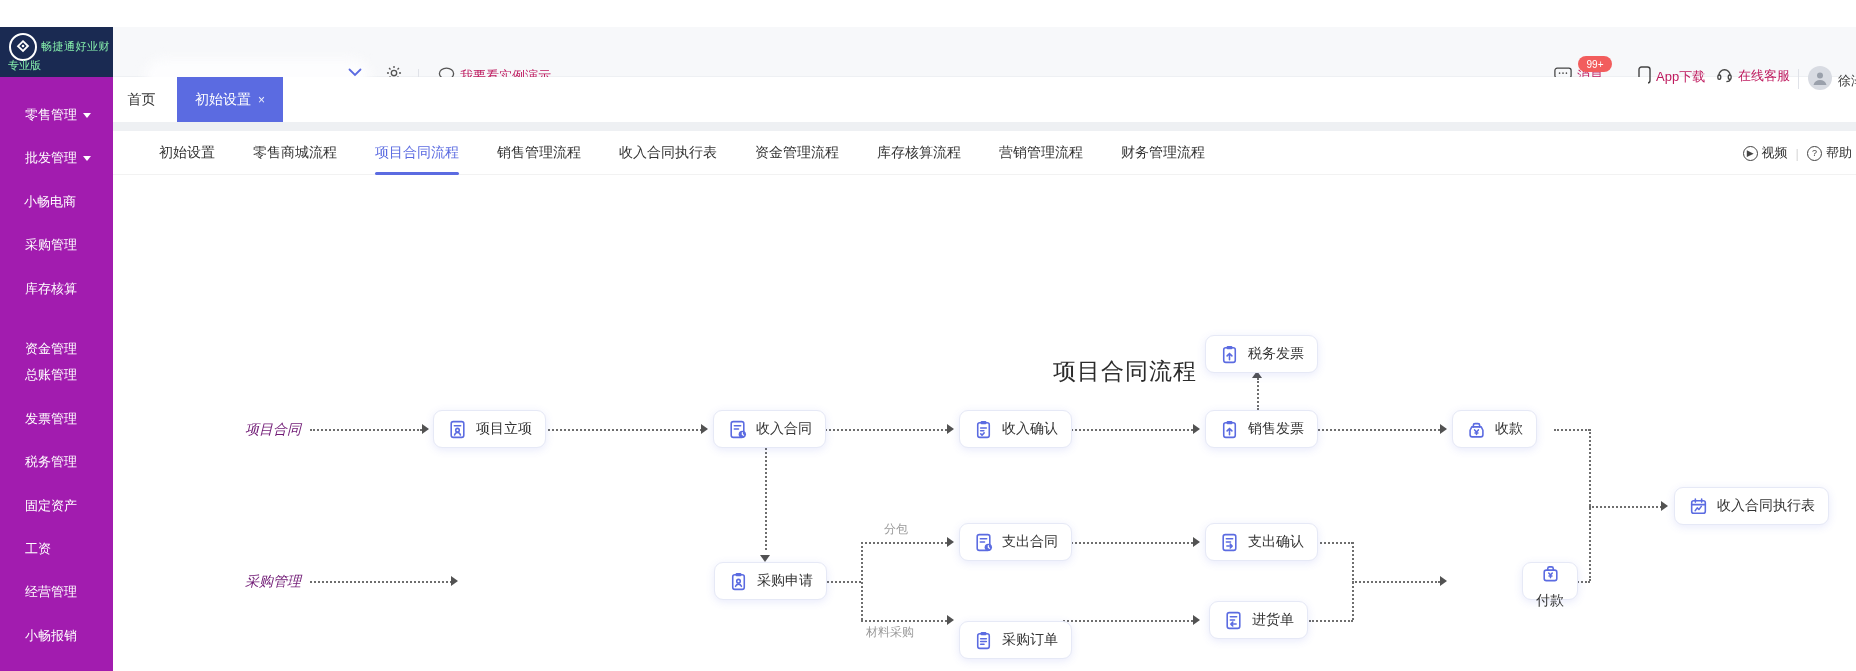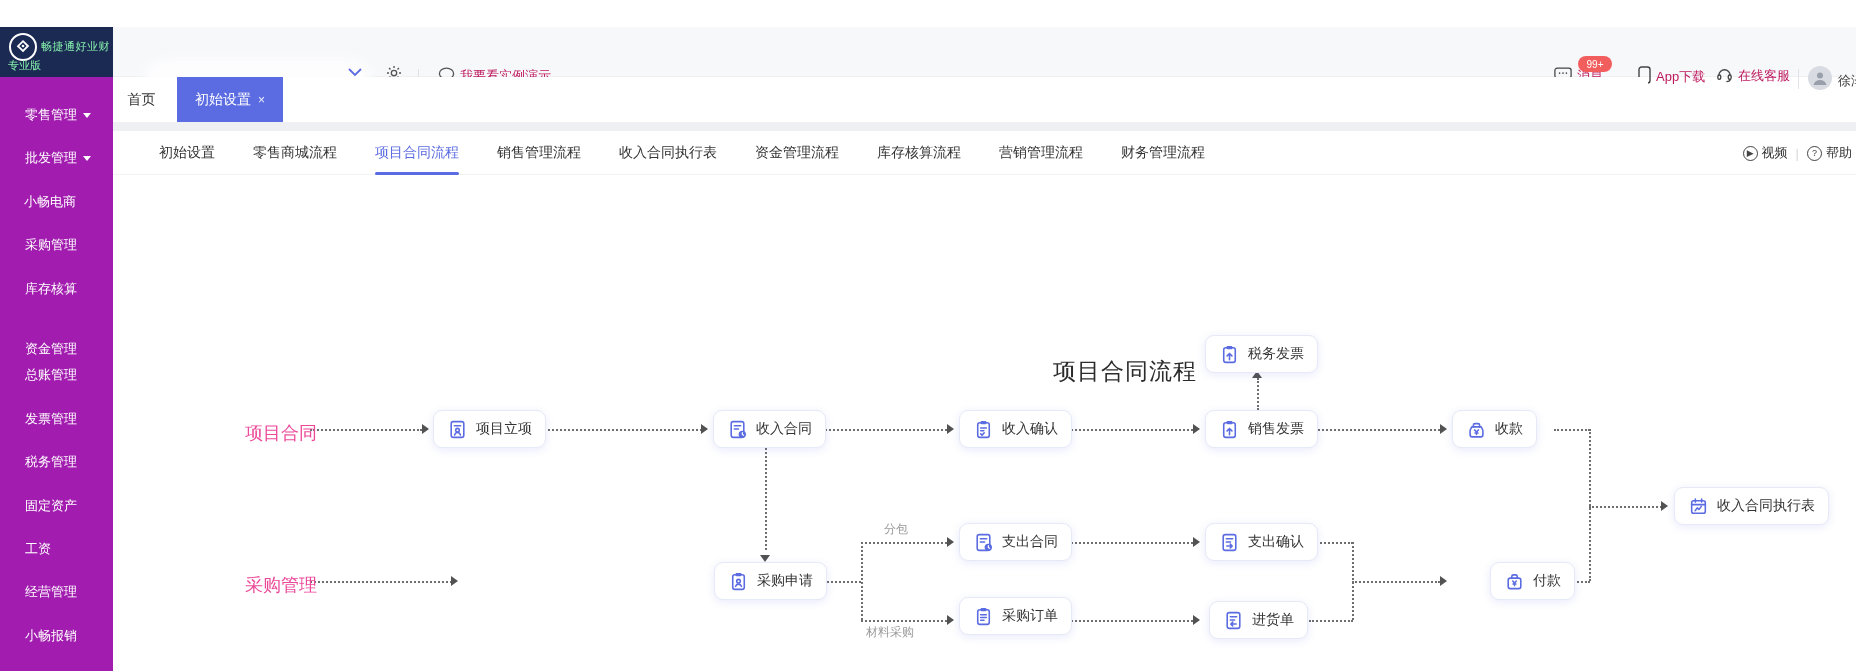--- a/index.html
+++ b/index.html
@@ -45,21 +45,21 @@
   .ftab { font-size:14px; color:#333; position:relative; height:44px; display:flex; align-items:center; cursor:pointer; white-space:nowrap; }
   .ftab.active { color:#5b6be1; }
   .ftab.active::after { content:""; position:absolute; left:0; right:0; bottom:0; height:3px; border-radius:2px; background:#5b6be1; }
   .helparea { position:absolute; right:4px; top:0; height:44px; display:flex; align-items:center; gap:8px; font-size:13px; color:#333; }
   .helparea .sep { color:#d9d9d9; }
   .circicon { width:15px; height:15px; border:1.3px solid #444; border-radius:50%; display:inline-flex; align-items:center; justify-content:center; font-size:9px; color:#444; }
   .helpitem { display:flex; align-items:center; gap:4px; cursor:pointer; }
 
   
   .flowtitle { position:absolute; left:900px; top:225px; width:224px; text-align:center; font-size:23px; color:#2b2b2b; letter-spacing:1px; }
-  .lanelabel { position:absolute; font-size:18px; color:#ec4899; white-space:nowrap; }
+  .lanelabel { position:absolute; font-size:14px; color:#701a75; white-space:nowrap;font-style:italic; }
   .node { position:absolute; height:38px; background:#fff; border:1px solid #e6e9f6; border-radius:9px; box-shadow:0 2px 8px rgba(91,107,225,.14); display:inline-flex; align-items:center; gap:8px; padding:0 13px; font-size:14px; color:#333; white-space:nowrap; cursor:pointer; }
   .node svg { display:block; flex:none; }
   .hseg { position:absolute; height:0; border-top:2px dotted #6e6e6e; }
   .vseg { position:absolute; width:0; border-left:2px dotted #6e6e6e; }
   .ah { position:absolute; width:0; height:0; border:5px solid transparent; }
   .ah.r { border-left:7px solid #525252; }
   .ah.u { border-bottom:7px solid #525252; }
   .ah.d { border-top:7px solid #525252; }
   .edgelabel { position:absolute; font-size:12px; color:#9a9a9a; white-space:nowrap; }
 </style>
@@ -320,42 +320,42 @@
           <span>
             <svg width="21" height="21" viewBox="0 0 20 20" fill="none" stroke="#5b6be1" stroke-width="1.5" stroke-linecap="round" stroke-linejoin="round">
               <rect x="4" y="2.5" width="12" height="15" rx="2"></rect>
               <path d="M7 6.5h6"></path>
               <path d="M7 9.5h4"></path>
               <path d="M7.5 13.4h5M12.5 13.4l-1.8-1.8M12.5 13.4l-1.8 1.8"></path>
             </svg>
           </span>
           <span>支出确认</span>
         </div>
-        <div class="node" style="left: 846px; top: 466px;">
+        <div class="node" style="left: 846px; top: 490px;">
           <span>
             <svg width="21" height="21" viewBox="0 0 20 20" fill="none" stroke="#5b6be1" stroke-width="1.5" stroke-linecap="round" stroke-linejoin="round">
               <rect x="4.5" y="3.5" width="11" height="14" rx="2"></rect>
               <rect x="7.2" y="2" width="5.6" height="3" rx="1" fill="#5b6be1" stroke="none"></rect>
               <path d="M7.3 8.4h5.4M7.3 11h5.4M7.3 13.6h3.2"></path>
             </svg>
           </span>
           <span>采购订单</span>
         </div>
         <div class="node" style="left: 1096px; top: 470px;">
           <span>
             <svg width="21" height="21" viewBox="0 0 20 20" fill="none" stroke="#5b6be1" stroke-width="1.5" stroke-linecap="round" stroke-linejoin="round">
               <rect x="4" y="2.5" width="12" height="15" rx="2"></rect>
               <path d="M7 6.5h6"></path>
               <path d="M7 9.5h4"></path>
               <path d="M12.5 13.4h-5M7.5 13.4l1.8-1.8M7.5 13.4l1.8 1.8"></path>
             </svg>
           </span>
           <span>进货单</span>
         </div>
-        <div class="node" style="left: 1377px; top: 431px;">
+        <div class="node" style="left: 1409px; top: 431px; flex-direction: column;">
           <span>
             <svg width="21" height="21" viewBox="0 0 20 20" fill="none" stroke="#5b6be1" stroke-width="1.5" stroke-linecap="round" stroke-linejoin="round">
               <rect x="4" y="6.8" width="12" height="10" rx="2"></rect>
               <path d="M7.4 6.8V5.3A1.6 1.6 0 0 1 9 3.7h2a1.6 1.6 0 0 1 1.6 1.6v1.5"></path>
               <path d="M8.3 9.6l1.7 1.9 1.7-1.9M10 11.5v2.4M8.6 12.4h2.8"></path>
             </svg>
           </span>
           <span>付款</span>
         </div>
         <div class="edgelabel" style="left: 771px; top: 390px;">分包</div>

